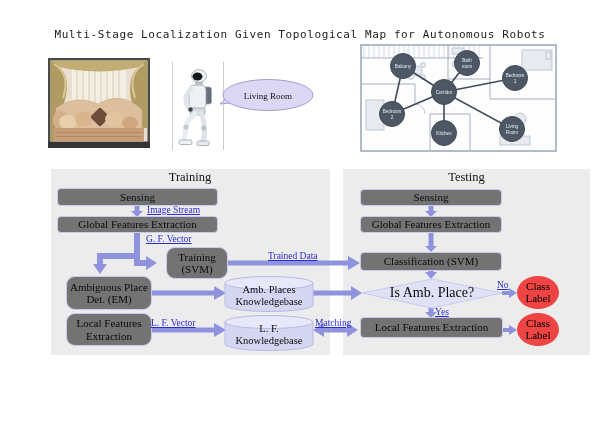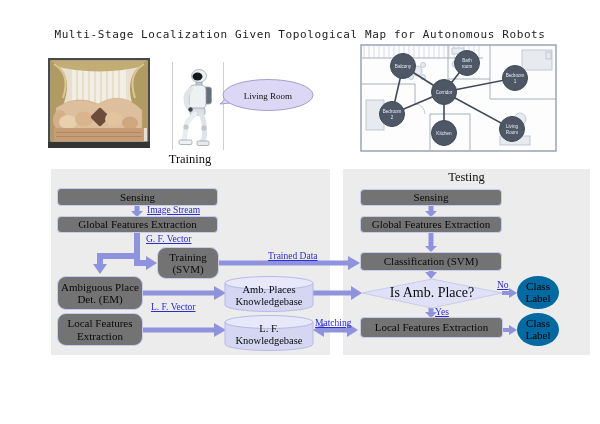--- a/index.html
+++ b/index.html
@@ -7,25 +7,25 @@
          font-family:"Liberation Serif",serif;color:#111;}
   .abs{position:absolute;}
   #title{position:absolute;top:28px;left:0;width:600px;text-align:center;
          font-family:"DejaVu Sans Mono",monospace;font-size:11px;letter-spacing:0.6px;color:#222;}
   .panel{position:absolute;background:#ececec;z-index:1;}
   svg.layer{position:absolute;left:0;top:0;z-index:2;}
   .hdr{position:absolute;z-index:3;text-align:center;font-size:12.5px;color:#111;}
   .box{position:absolute;z-index:3;box-sizing:border-box;background:#737373;border:1px solid #c9cbee;
        border-radius:4px;display:flex;align-items:center;justify-content:center;text-align:center;
        font-size:11px;line-height:1.12;color:#0a0a0a;padding:0 2px;}
-  .r8{border-radius:9px;}
+  .r8{border-radius:9px;margin-left:9px;}
   .overlay-text{position:absolute;z-index:3;display:flex;align-items:center;justify-content:center;
        text-align:center;font-size:10.5px;line-height:1.15;color:#0a0a0a;}
   .blbl{position:absolute;z-index:4;font-size:9.5px;color:#2b2bd0;white-space:nowrap;text-decoration:underline;}
-  .ylbl{position:absolute;z-index:3;background:#0369a1;border-radius:50%;display:flex;align-items:center;
+  .ylbl{position:absolute;z-index:3;background:#ef4444;border-radius:50%;display:flex;align-items:center;
        justify-content:center;text-align:center;font-size:11px;line-height:1.05;color:#000;}
   #robot-frame{position:absolute;left:172px;top:62px;width:50px;height:88px;
        border-left:1px solid #cfcfcf;border-right:1px solid #cfcfcf;z-index:2;}
 </style>
 </head>
 <body>
 
 <div id="stage">
 
   <div id="title">Multi-Stage Localization Given Topological Map for Autonomous Robots</div>
@@ -187,21 +187,21 @@
         <circle cx="152" cy="85" r="12.5" fill="#4d5765" stroke="#3f4a56"></circle>
         <text x="152" y="84">Living</text>
         <text x="152" y="89.5">Room</text>
       </g>
     </g>
   </svg>
 
   <div class="panel" style="left:51px;top:169px;width:279px;height:186px;"></div>
   <div class="panel" style="left:343px;top:169px;width:247px;height:186px;"></div>
 
-  <div class="hdr" style="left:51px;top:152px;width:278px;">Training</div>
+  <div class="hdr" style="left:51px;top:170px;width:278px;">Training</div>
   <div class="hdr" style="left:343px;top:170px;width:247px;">Testing</div>
 
   <svg class="layer" width="600" height="424" viewBox="0 0 600 424">
     <g stroke="#8f92dc" fill="#8f92dc">
       <g>
         <line x1="137" y1="205" x2="137" y2="211" stroke-width="5"></line>
         <polygon points="131,211 143,211 137,217" stroke="none"></polygon>
       </g>
       <g>
         <line x1="137" y1="232" x2="137" y2="263" stroke-width="6"></line>
@@ -279,18 +279,18 @@
   <div class="box" style="left:360px;top:216px;width:142px;height:17px;">Global Features Extraction</div>
   <div class="box" style="left:360px;top:252px;width:142px;height:19px;">Classification (SVM)</div>
   <div class="overlay-text" style="left:372px;top:280px;width:120px;height:27px;font-size:14px;">Is Amb. Place?</div>
   <div class="box" style="left:360px;top:317px;width:143px;height:21px;">Local Features Extraction</div>
   <div class="ylbl" style="left:517px;top:276px;width:42px;height:33px;">Class Label</div>
   <div class="ylbl" style="left:517px;top:313px;width:42px;height:33px;">Class Label</div>
 
   <div class="blbl" style="left:147px;top:205px;">Image Stream</div>
   <div class="blbl" style="left:146px;top:234px;">G. F. Vector</div>
   <div class="blbl" style="left:256px;top:251px;margin-left:12px;">Trained Data</div>
-  <div class="blbl" style="left:151px;top:302px;">L. F. Vector</div>
+  <div class="blbl" style="left:151px;top:318px;">L. F. Vector</div>
   <div class="blbl" style="left:315px;top:318px;">Matching</div>
   <div class="blbl" style="left:497px;top:280px;">No</div>
   <div class="blbl" style="left:435px;top:307px;">Yes</div>
 
 </div>
 
 </body></html>

